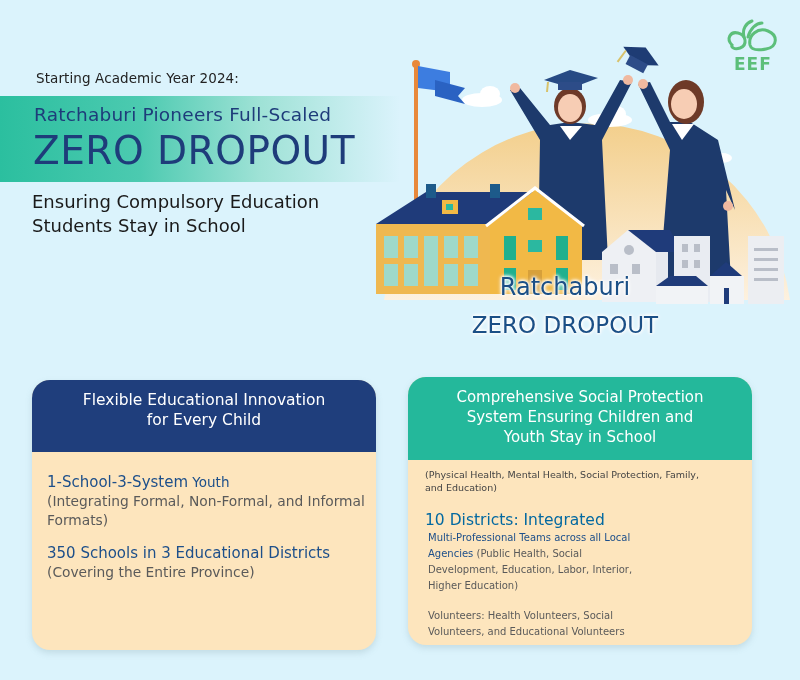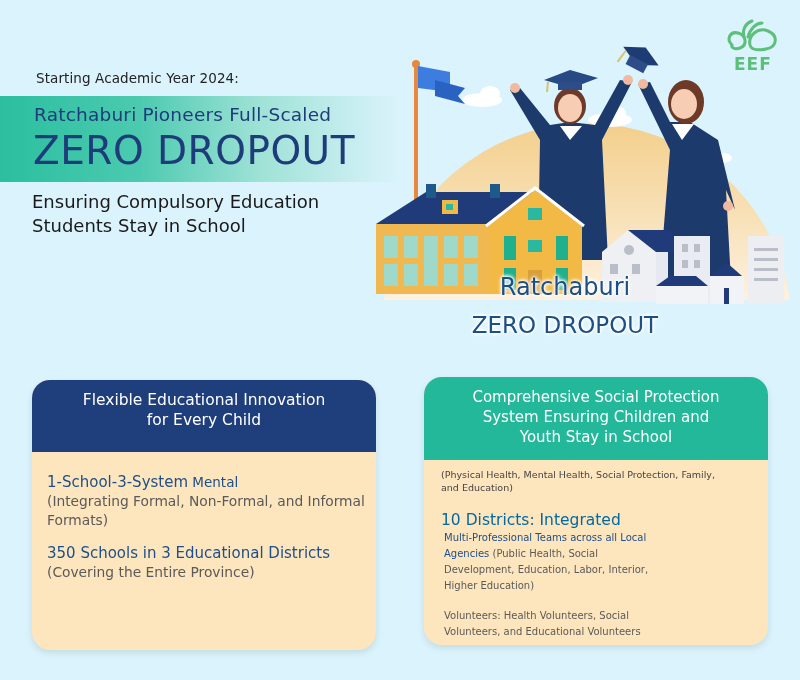--- a/index.html
+++ b/index.html
@@ -49,21 +49,21 @@
     .overlay-1 { top: 243px; font-size: 24px; left: -20px; }
     .overlay-2 { top: 282px; font-size: 23px; left: -20px; }
 
     
     .card {
       position: absolute; top: 380px; height: 270px; border-radius: 18px;
       background: #fde5bd; overflow: hidden;
       box-shadow: 0 3px 6px rgba(120,150,160,0.25);
     }
     .card-left { left: 32px; width: 344px; }
-    .card-right { left: 424px; width: 344px; height: 268px; top: 377px; }
+    .card-right { left: 408px; width: 344px; height: 268px; top: 377px; }
     .card-head {
       width: 100%; color: #fff; text-align: center;
     }
     .card-left .card-head { background: #1f3e7c; height: 72px; padding-top: 10px; font-size: 15.5px; line-height: 20px; }
     .card-right .card-head { background: #24b89b; height: 83px; padding-top: 10px; font-size: 15px; line-height: 20px; }
 
     .blue { color: #1d4f8a; }
     .gray { color: #5a5a5a; }
 
     .cl-body { padding: 20px 0 0 15px; }
@@ -215,21 +215,21 @@
     <div class="overlay-title overlay-2">ZERO DROPOUT</div>
   </div>
 
   <div class="card card-left">
     <div class="card-head">
       <div>Flexible Educational Innovation</div>
       <div>for Every Child</div>
     </div>
     <div class="cl-body">
       <div class="cl-h blue">
-        <span>1-School-3-System</span><small> Mental</small>
+        <span>1-School-3-System</span><small> Youth</small>
       </div>
       <div class="cl-p gray">
         <div>(Integrating Formal, Non-Formal, and Informal</div>
         <div>Formats)</div>
       </div>
       <div class="gap"></div>
       <div class="cl-h blue">350 Schools in 3 Educational Districts</div>
       <div class="cl-p gray">(Covering the Entire Province)</div>
     </div>
   </div>

